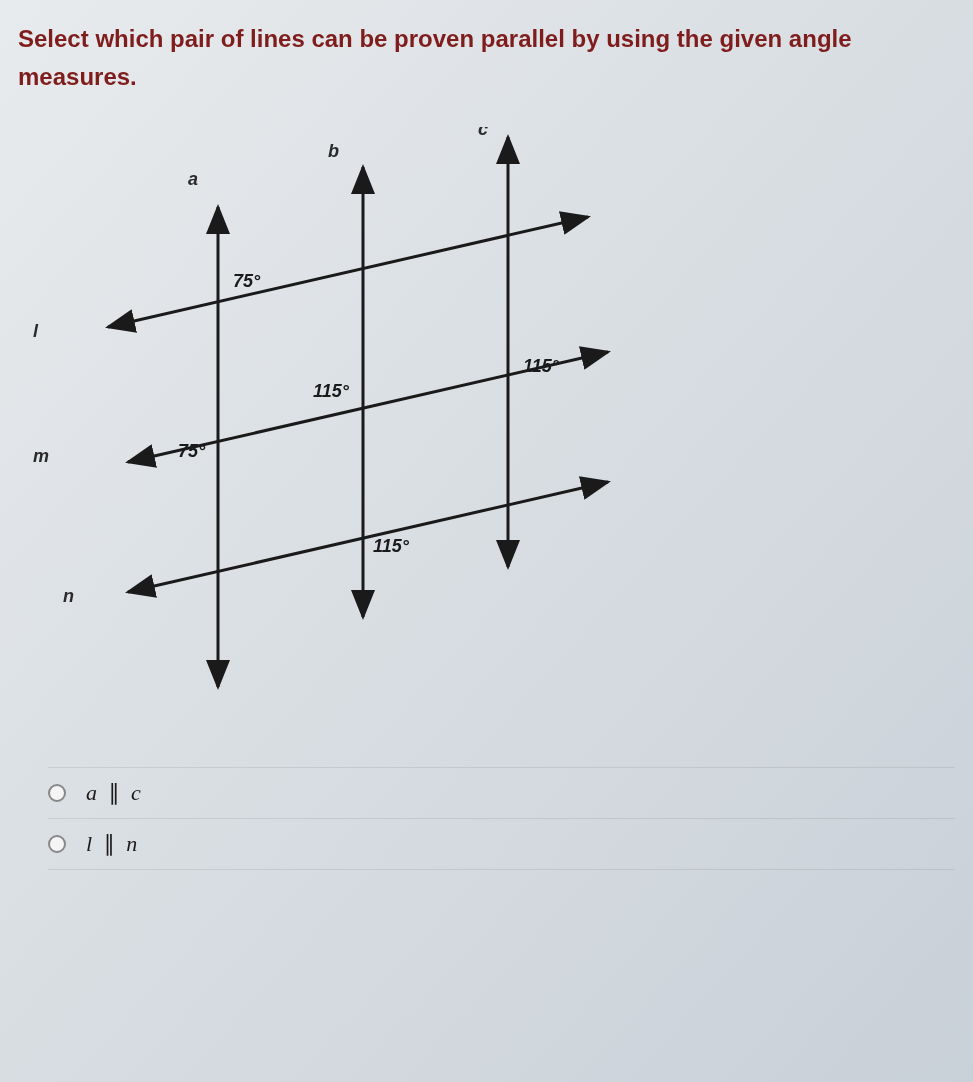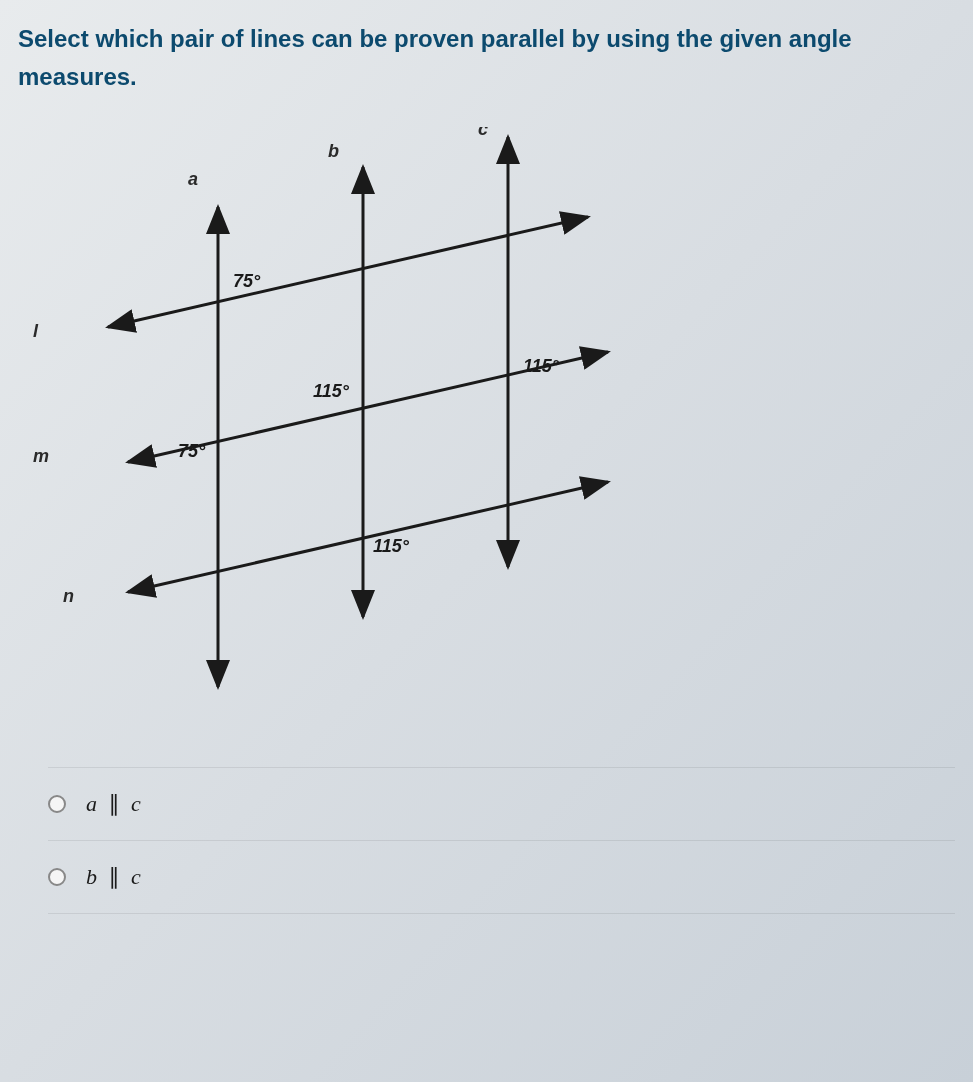--- a/index.html
+++ b/index.html
@@ -8,41 +8,41 @@
       background: linear-gradient(to bottom right, #e8ebed 0%, #d8dde2 50%, #c8d0d8 100%);
       width: 973px;
       height: 1082px;
       padding: 20px 18px;
       color: #1a1a1a;
     }
     .question-text {
       font-size: 24px;
       font-weight: 600;
       line-height: 1.6;
-      color: #0c4a6e;
+      color: #7f1d1d;
       margin-bottom: 30px;
     }
     .diagram-container {
       width: 680px;
       height: 600px;
       margin: 0 0 40px 0;
       position: relative;
     }
     .diagram-container svg {
       width: 100%;
       height: 100%;
     }
     .options {
       margin-left: 30px;
       margin-top: 30px;
     }
     .option-row {
       display: flex;
       align-items: center;
-      padding: 23px 0;
+      padding: 12px 0;
       border-bottom: 1px solid rgba(0,0,0,0.08);
     }
     .option-row:first-child {
       border-top: 1px solid rgba(0,0,0,0.08);
     }
     .radio {
       width: 18px;
       height: 18px;
       border: 2px solid #888;
       border-radius: 50%;
@@ -121,18 +121,18 @@
     <div class="radio"></div>
     <div class="option-label">
       <span>a</span>
       <span class="parallel-symbol">∥</span>
       <span>c</span>
     </div>
   </div>
   <div class="option-row">
     <div class="radio"></div>
     <div class="option-label">
-      <span>b</span>
+      <span>l</span>
       <span class="parallel-symbol">∥</span>
-      <span>c</span>
+      <span>n</span>
     </div>
   </div>
 </div>
 
 </body></html>

